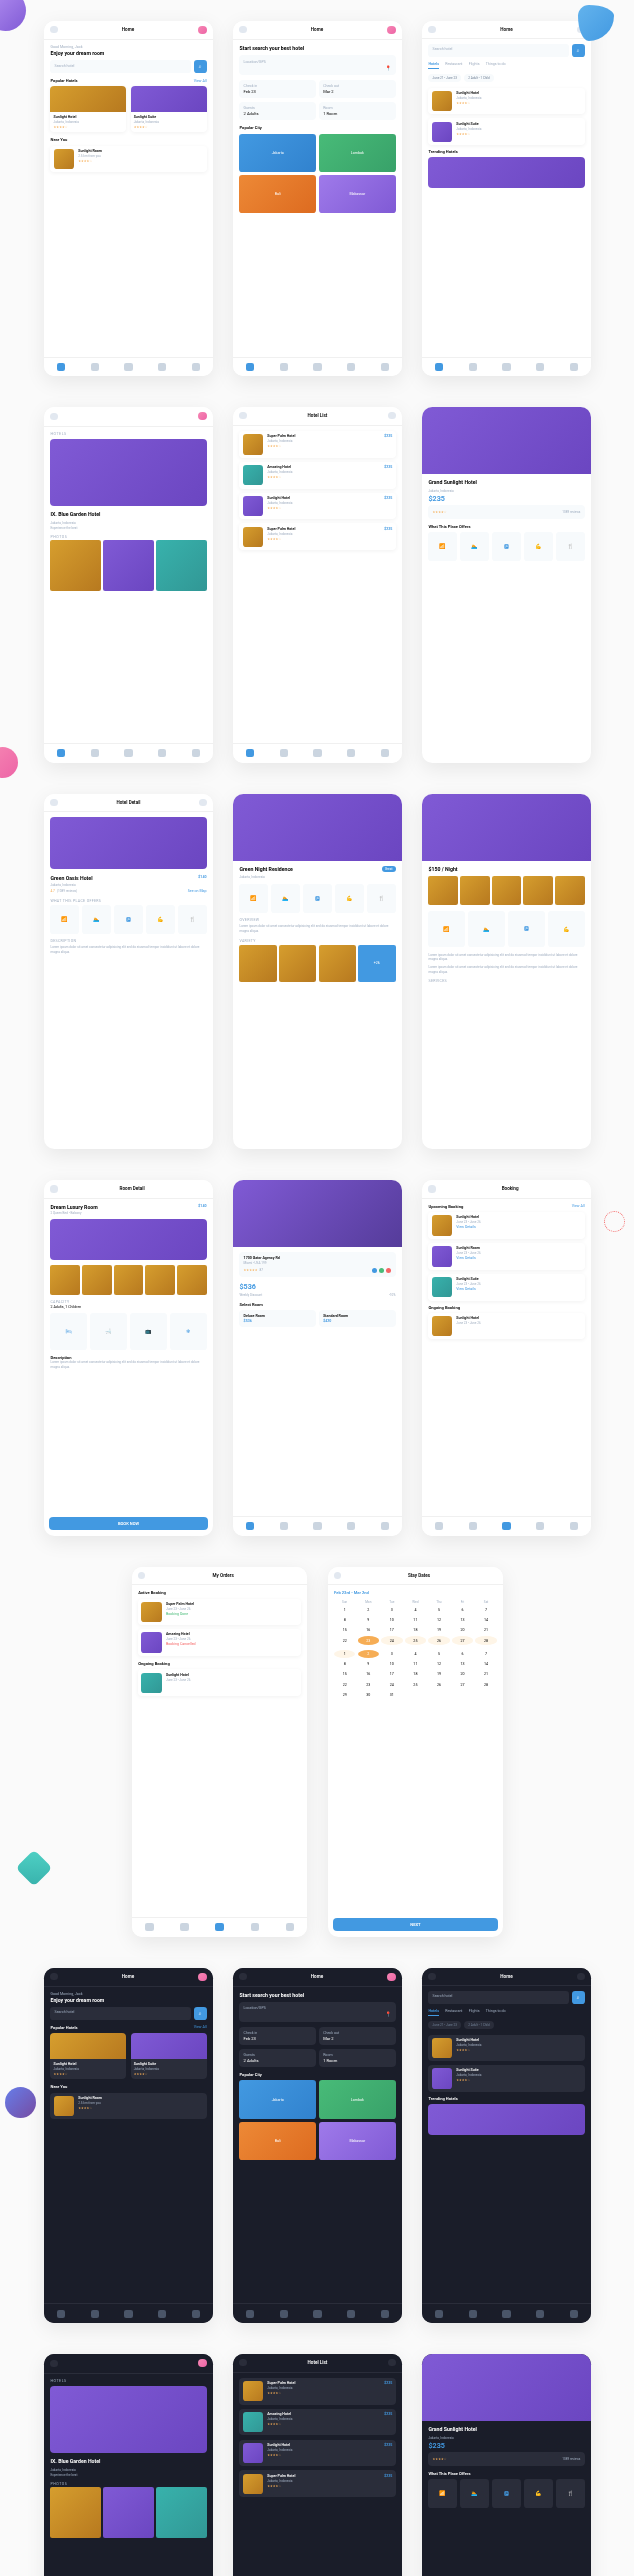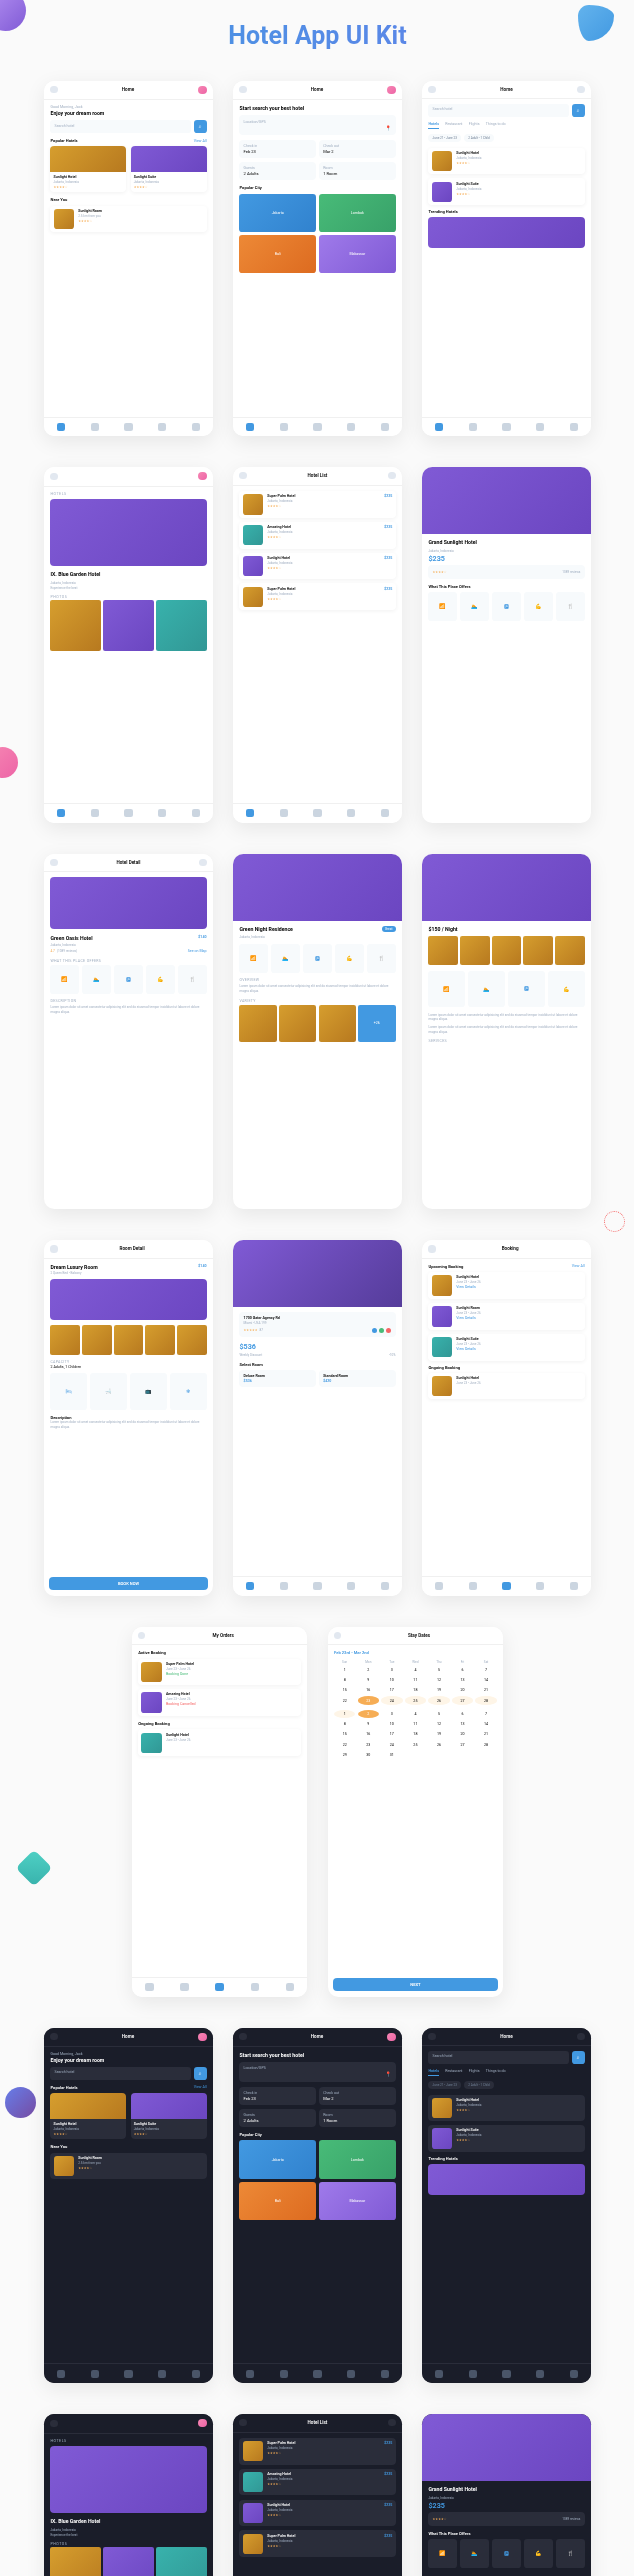--- a/index.html
+++ b/index.html
@@ -87,21 +87,20 @@
 <body>
 
 <div class="deco deco-1"></div>
 <div class="deco deco-2"></div>
 <div class="deco deco-3"></div>
 <div class="deco deco-4"></div>
 <div class="deco deco-5"></div>
 <div class="deco deco-6"></div>
 
 <div class="container">
-<h1 class="title">Hotel App UI Kit</h1>
 
 <div class="grid">
 
 <div class="phone">
 <div class="ph-header">
           <div class="ico"></div>
           <div class="ph-title">Home</div>
           <div class="avatar"></div>
         </div>
 <div class="ph-body">

